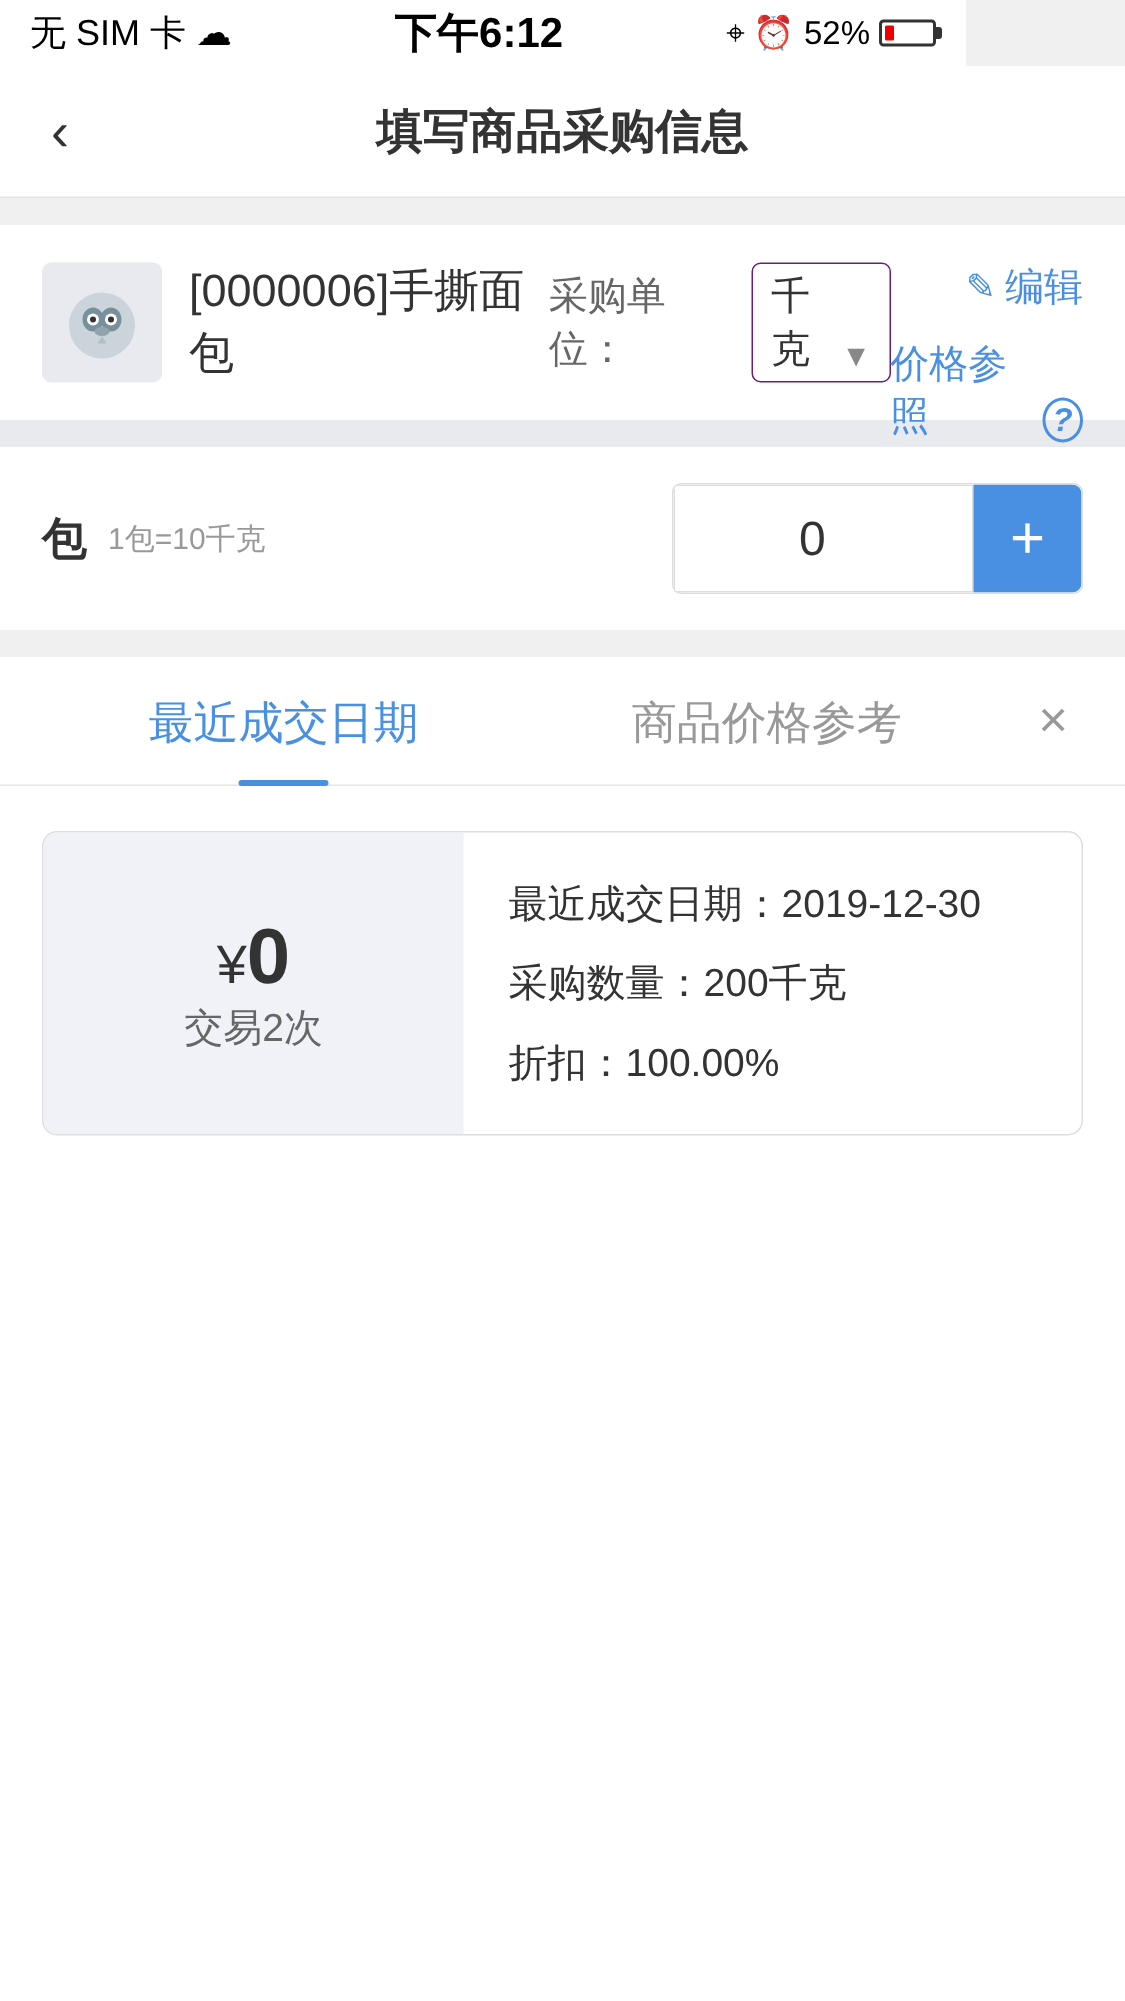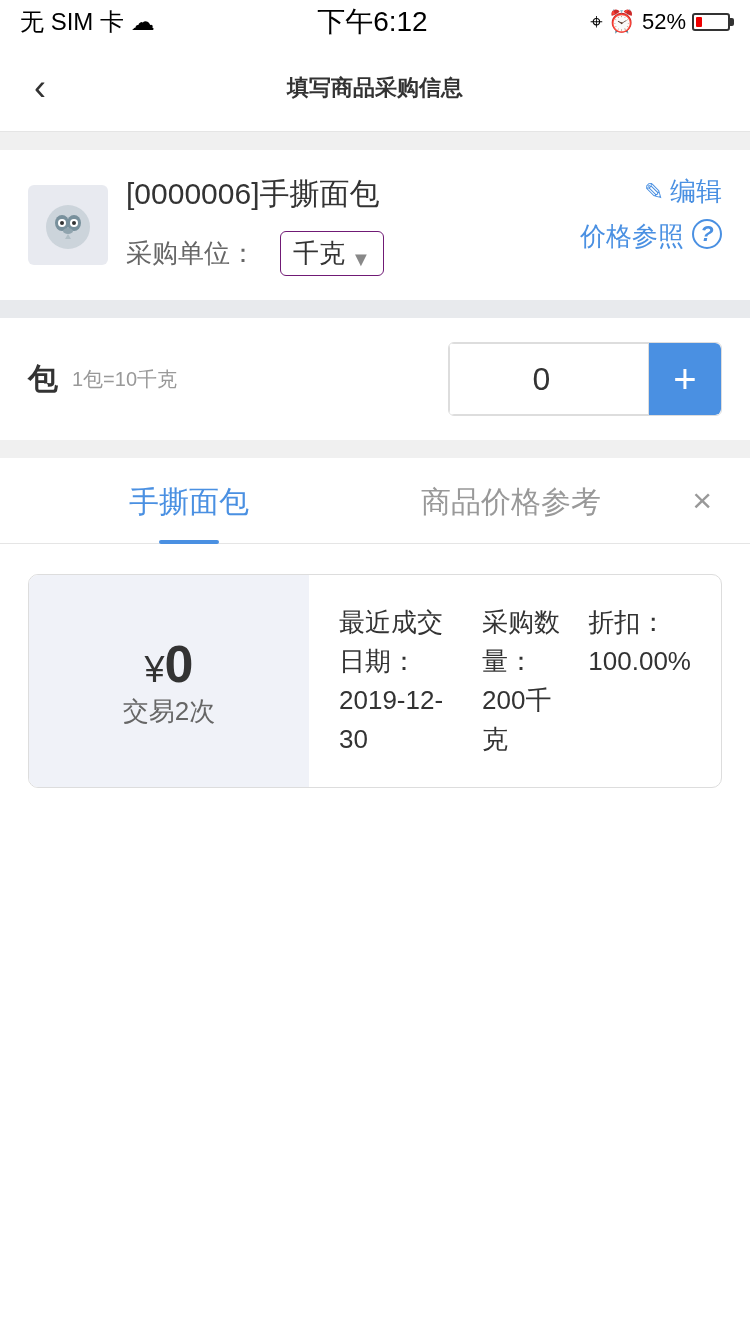--- a/index.html
+++ b/index.html
@@ -8,39 +8,39 @@
       width: 750px;
       min-height: 1334px;
       background: #f0f0f0;
       font-family: -apple-system, 'PingFang SC', 'Helvetica Neue', sans-serif;
       font-size: 28px;
       color: #333;
     }
 
     
     .status-bar {
-      width: 750px;
+      width: 644px;
       height: 44px;
       background: #fff;
       display: flex;
       align-items: center;
       justify-content: space-between;
       padding: 0 20px;
       font-size: 24px;
       color: #000;
     }
     .status-left {
       display: flex;
       align-items: center;
       gap: 8px;
       font-size: 24px;
     }
     .status-center {
       font-size: 28px;
-      font-weight: 400;
+      font-weight: 700;
     }
     .status-right {
       display: flex;
       align-items: center;
       gap: 6px;
       font-size: 22px;
     }
     .battery-icon {
       display: inline-flex;
       align-items: center;
@@ -88,21 +88,21 @@
       font-size: 36px;
       color: #333;
       cursor: pointer;
       padding: 10px;
       margin-right: 10px;
     }
     .nav-title {
       position: absolute;
       left: 50%;
       transform: translateX(-50%);
-      font-size: 22px;
+      font-size: 31px;
       font-weight: 600;
       color: #333;
     }
 
     
     .product-section {
       background: #fff;
       margin-top: 18px;
       padding: 24px 28px 24px 28px;
     }
@@ -122,21 +122,21 @@
       background: #e8eaf0;
       border-radius: 6px;
       display: flex;
       align-items: center;
       justify-content: center;
       overflow: hidden;
       flex-shrink: 0;
     }
     .product-info {
       display: flex;
-      flex-direction: column;
+      flex-direction: row;
       gap: 16px;
     }
     .product-name {
       font-size: 30px;
       color: #333;
       font-weight: 500;
     }
     .product-unit-row {
       display: flex;
       align-items: center;
@@ -165,24 +165,24 @@
       display: flex;
       align-items: center;
       gap: 6px;
       cursor: pointer;
       white-space: nowrap;
     }
     .price-ref-btn {
       color: #4a90e2;
       font-size: 26px;
       display: flex;
-      align-items: flex-start;
+      align-items: flex-end;
       gap: 8px;
       cursor: pointer;
-      margin-top: 0;
+      margin-top: 16px;
     }
     .price-ref-btn .help-circle {
       width: 30px;
       height: 30px;
       border-radius: 50%;
       border: 2px solid #4a90e2;
       display: flex;
       align-items: center;
       justify-content: center;
       font-size: 22px;
@@ -334,21 +334,21 @@
       font-weight: 400;
     }
     .price-trade-count {
       font-size: 26px;
       color: #666;
     }
     .price-card-right {
       flex: 1;
       padding: 28px 30px;
       display: flex;
-      flex-direction: row;
+      flex-direction: column;
       gap: 14px;
       justify-content: center;
     }
     .price-detail-row {
       font-size: 26px;
       color: #333;
       line-height: 1.5;
     }
 
     
@@ -434,21 +434,21 @@
   <div class="quantity-input-group">
     <div class="qty-input-wrapper">
       <input class="qty-input" type="number" value="0" style="">
       <div class="qty-plus-btn">+</div>
     </div>
   </div>
 </div>
 
 <div class="tab-section">
   <div class="tab-bar">
-    <div class="tab-item active">手撕面包</div>
+    <div class="tab-item active">最近成交日期</div>
     <div class="tab-item">商品价格参考</div>
     <div class="tab-close">×</div>
   </div>
 
   <div class="history-content">
     <div class="price-card">
       <div class="price-card-left">
         <div class="price-amount">
           <span class="price-currency">¥</span><span>0</span>
         </div>

